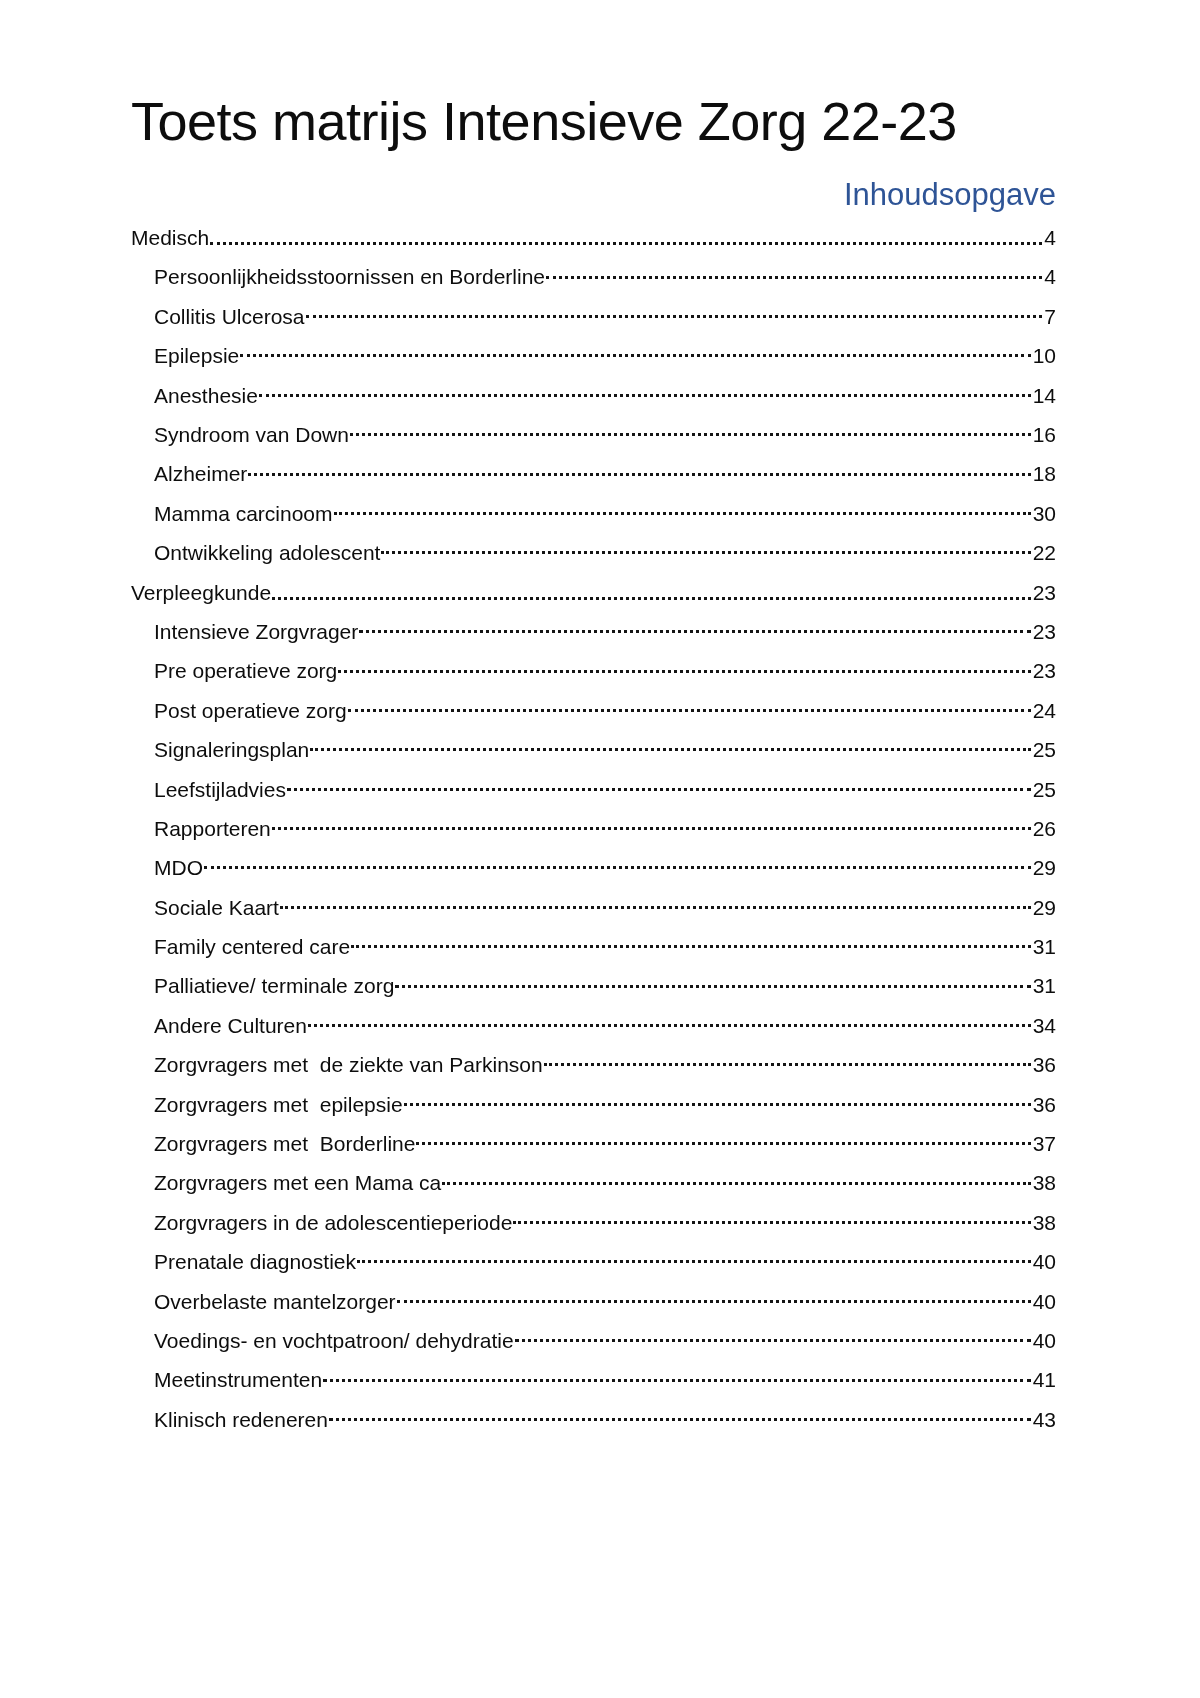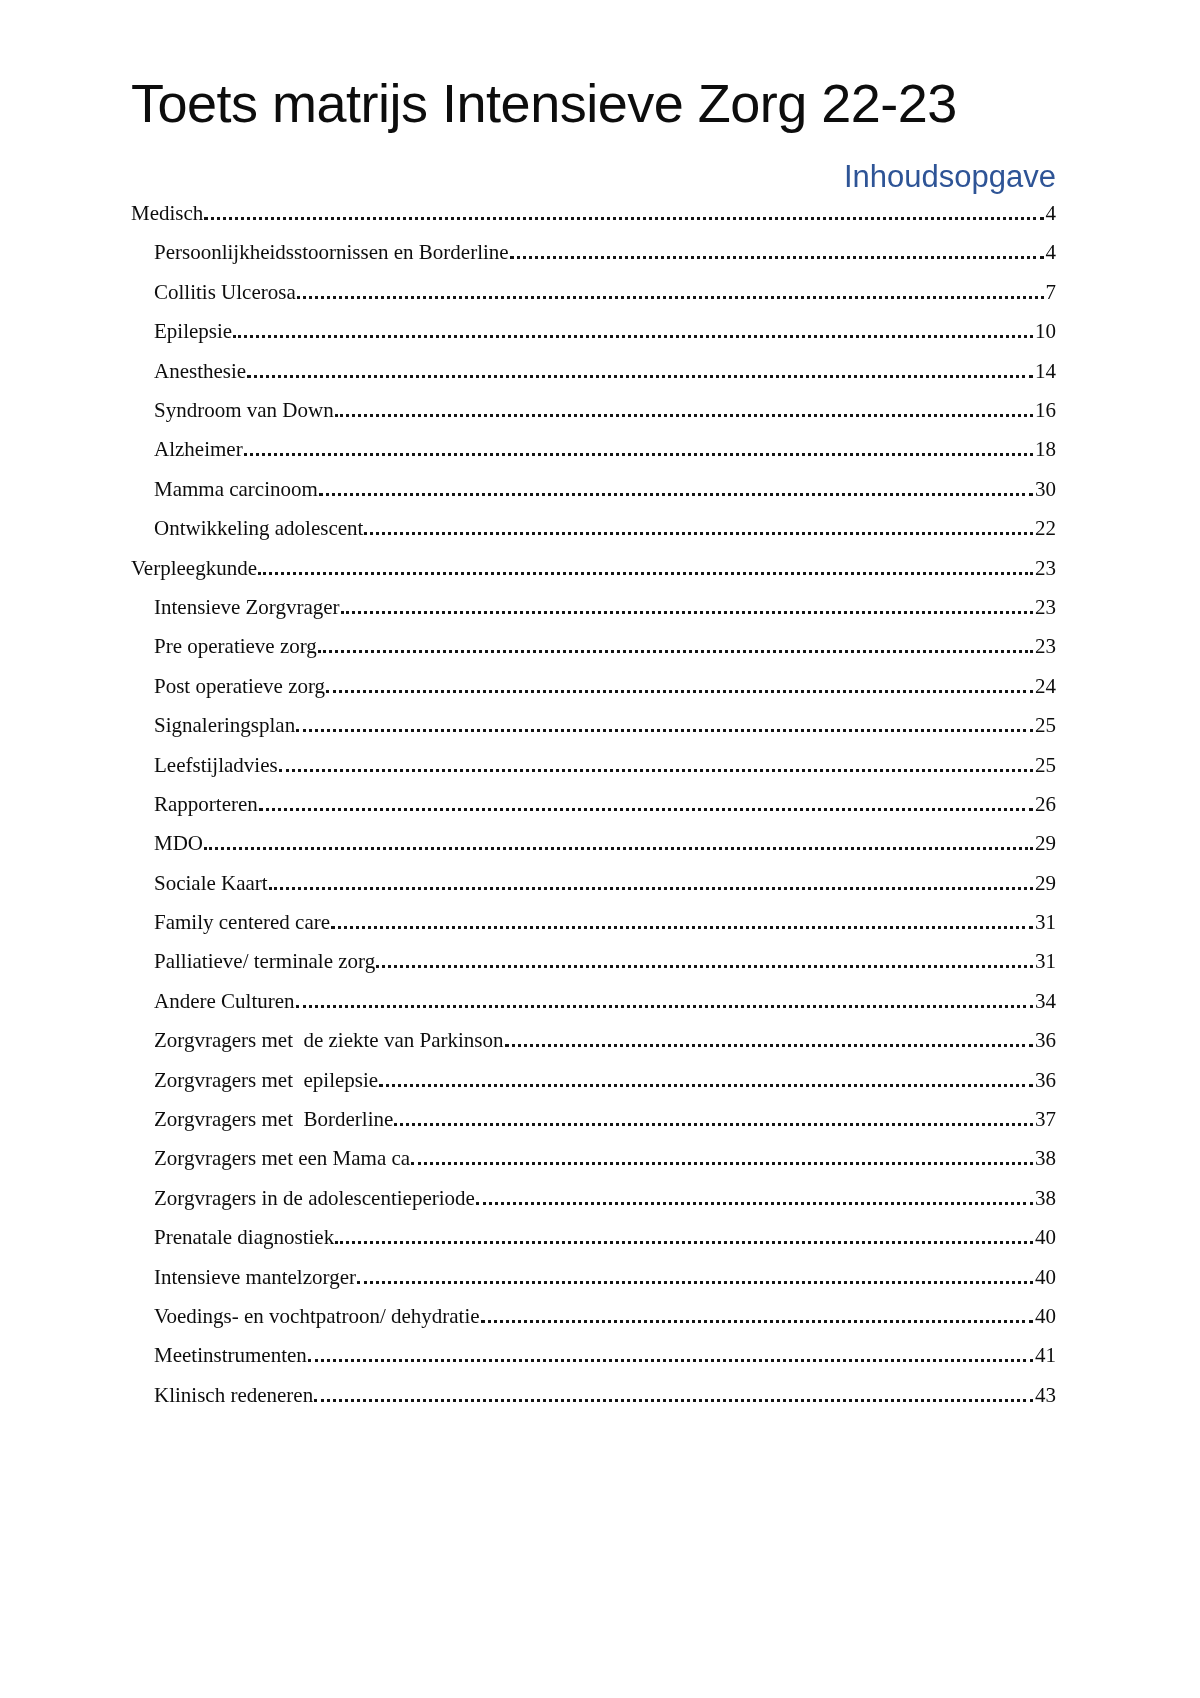--- a/index.html
+++ b/index.html
@@ -10,53 +10,53 @@
   *{box-sizing:border-box;}
   html,body{margin:0;padding:0;}
   body{
     width:1200px;height:1698px;
     background:var(--bg);
     font-family:"Liberation Sans",sans-serif;
     color:var(--text);
   }
   .page{
     width:1200px;height:1408px;
-    padding:70px 144px 0 131px;
+    padding:88px 144px 0 131px;
   }
   .doc-title{
     margin:0;
     font-size:54px;
     line-height:1.25;
     font-weight:400;
     letter-spacing:-0.5px;
     color:var(--text);
     white-space:nowrap;
   }
   .toc-heading{
     margin:23px 0 0 0;
     font-size:31px;
     line-height:1.05;
     font-weight:400;
     color:var(--heading-blue);
     text-align:right;
   }
   .toc{
-    margin-top:1px;
-    font-family:Liberation Serif, serif;
+    margin-top:7px;
   }
   .toc-row{
     display:flex;
     align-items:baseline;
     height:39.4px;
     font-size:21px;
     line-height:39.4px;
     color:var(--text);
   }
   .toc-row.lvl2{
     padding-left:23px;
+    align-items:center;
   }
   .toc-label{
     white-space:pre-wrap;
     flex:0 0 auto;
   }
   .toc-leader{
     flex:1 1 auto;
     min-width:16px;
     border-bottom:3px dotted #141414;
     margin:0 2px 0 1px;
@@ -202,21 +202,21 @@
     <span class="toc-label">Zorgvragers in de adolescentieperiode</span>
     <span class="toc-leader"></span>
     <span class="toc-page">38</span>
   </div>
       <div class="toc-row lvl2">
     <span class="toc-label">Prenatale diagnostiek</span>
     <span class="toc-leader"></span>
     <span class="toc-page">40</span>
   </div>
       <div class="toc-row lvl2">
-    <span class="toc-label">Intensieve mantelzorger</span>
+    <span class="toc-label">Overbelaste mantelzorger</span>
     <span class="toc-leader"></span>
     <span class="toc-page">40</span>
   </div>
       <div class="toc-row lvl2">
     <span class="toc-label">Voedings- en vochtpatroon/ dehydratie</span>
     <span class="toc-leader"></span>
     <span class="toc-page">40</span>
   </div>
       <div class="toc-row lvl2">
     <span class="toc-label">Meetinstrumenten</span>

